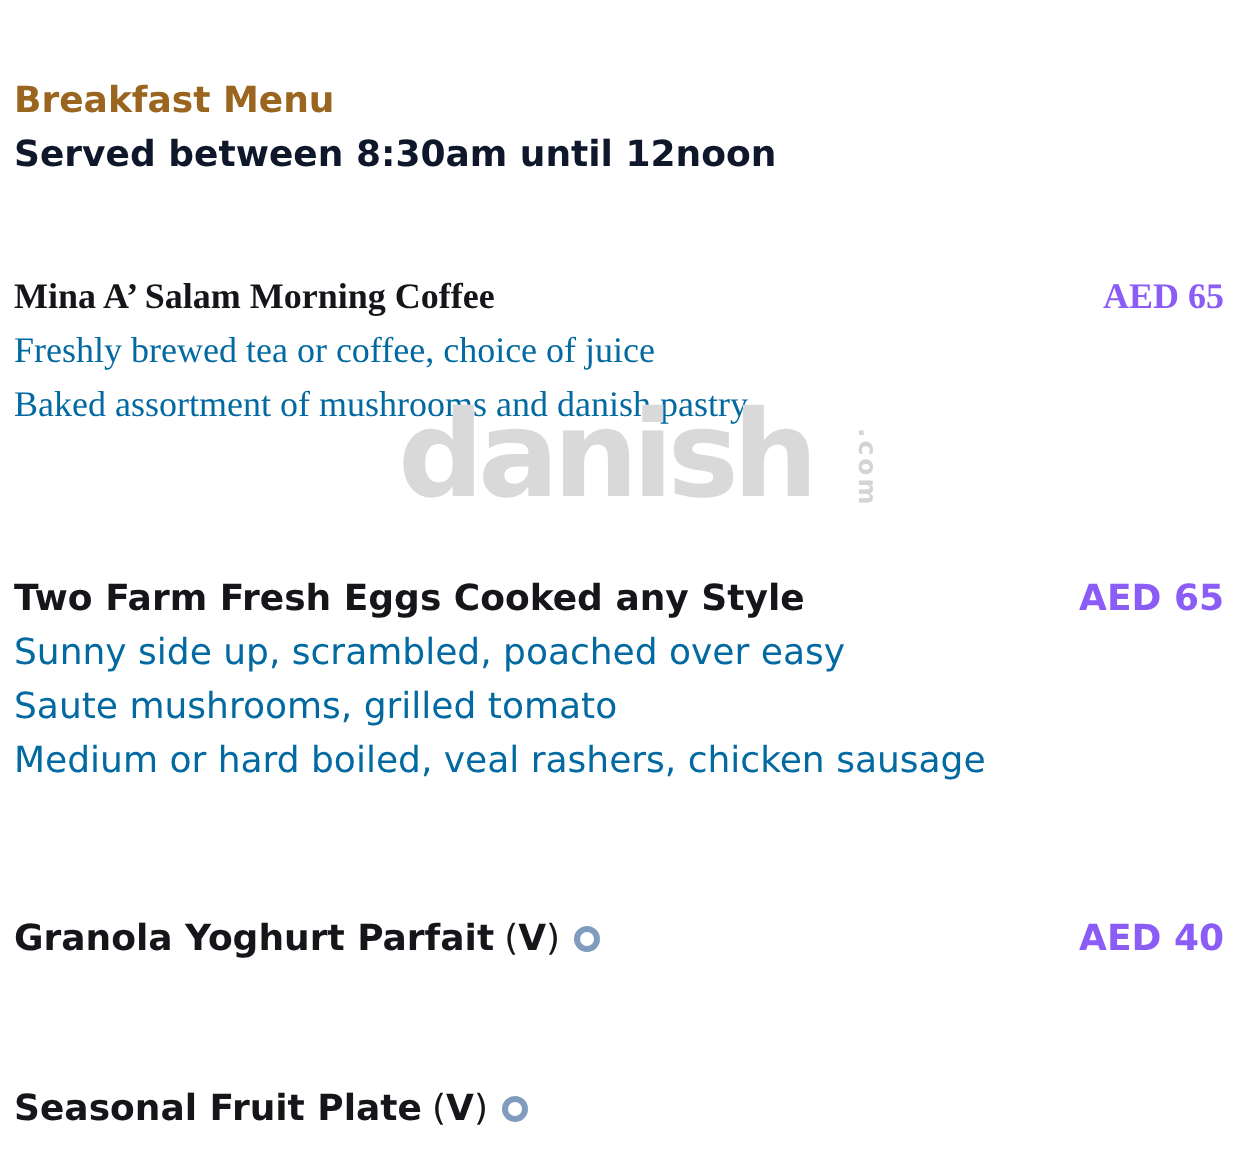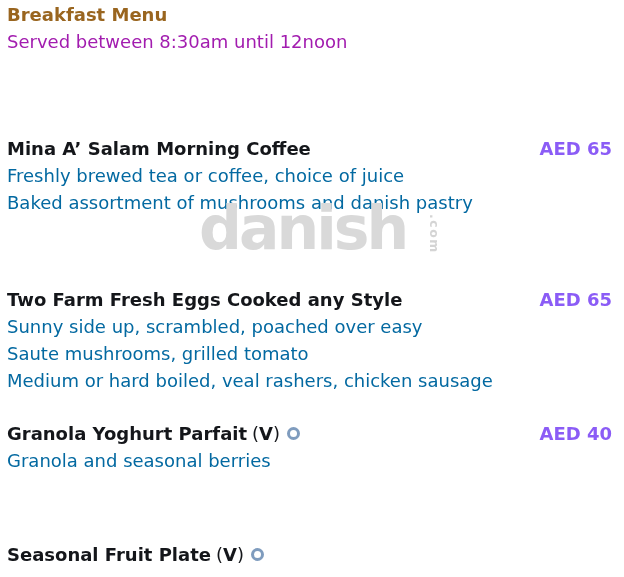--- a/index.html
+++ b/index.html
@@ -17,23 +17,25 @@
     position: absolute;
     left: 7px;
     top: 1px;
     font-size: 18px;
     line-height: 27px;
     white-space: nowrap;
   }
   .menu-title {
     font-weight: bold;
     color: #99651f;
+    margin-top: 36px;
   }
   .menu-subtitle {
-    color: #a21caf;
+    color: #0f172a;
+    font-weight: bold;
   }
 
   
   .watermark {
     position: absolute;
     left: 199px;
     top: 198px;
     line-height: 1;
     user-select: none;
     pointer-events: none;
@@ -86,23 +88,23 @@
     margin-left: 7px;
     background: #ffffff;
   }
   .item-price {
     font-weight: bold;
     color: #8b5cf6;
     white-space: nowrap;
   }
   .desc { color: #0369a1; }
 
-  .item-1 { top: 135px; }
+  .item-1 { top: 135px; font-family: Liberation Serif, serif; }
   .item-2 { top: 286px; }
-  .item-3 { top: 420px; }
+  .item-3 { top: 456px; }
   .item-4 { top: 541px; }
 </style>
 </head>
 <body>
 
 <div class="page">
 
   <div class="menu-header">
     <div class="menu-title">Breakfast Menu</div>
     <div class="menu-subtitle">Served between 8:30am until 12noon</div>
@@ -134,21 +136,20 @@
 
   <div class="item item-3">
     <div class="item-row">
       <span class="item-name-group">
         <span class="item-name">Granola Yoghurt Parfait</span>
         <span class="veg-marker"><span class="veg-paren">(</span><span class="veg-letter">V</span><span class="veg-paren">)</span></span>
         <span class="ring"></span>
       </span>
       <span class="item-price">AED 40</span>
     </div>
-    <div class="desc">Granola and seasonal berries</div>
   </div>
 
   <div class="item item-4">
     <div class="item-row">
       <span class="item-name-group">
         <span class="item-name">Seasonal Fruit Plate</span>
         <span class="veg-marker"><span class="veg-paren">(</span><span class="veg-letter">V</span><span class="veg-paren">)</span></span>
         <span class="ring"></span>
       </span>
     </div>

